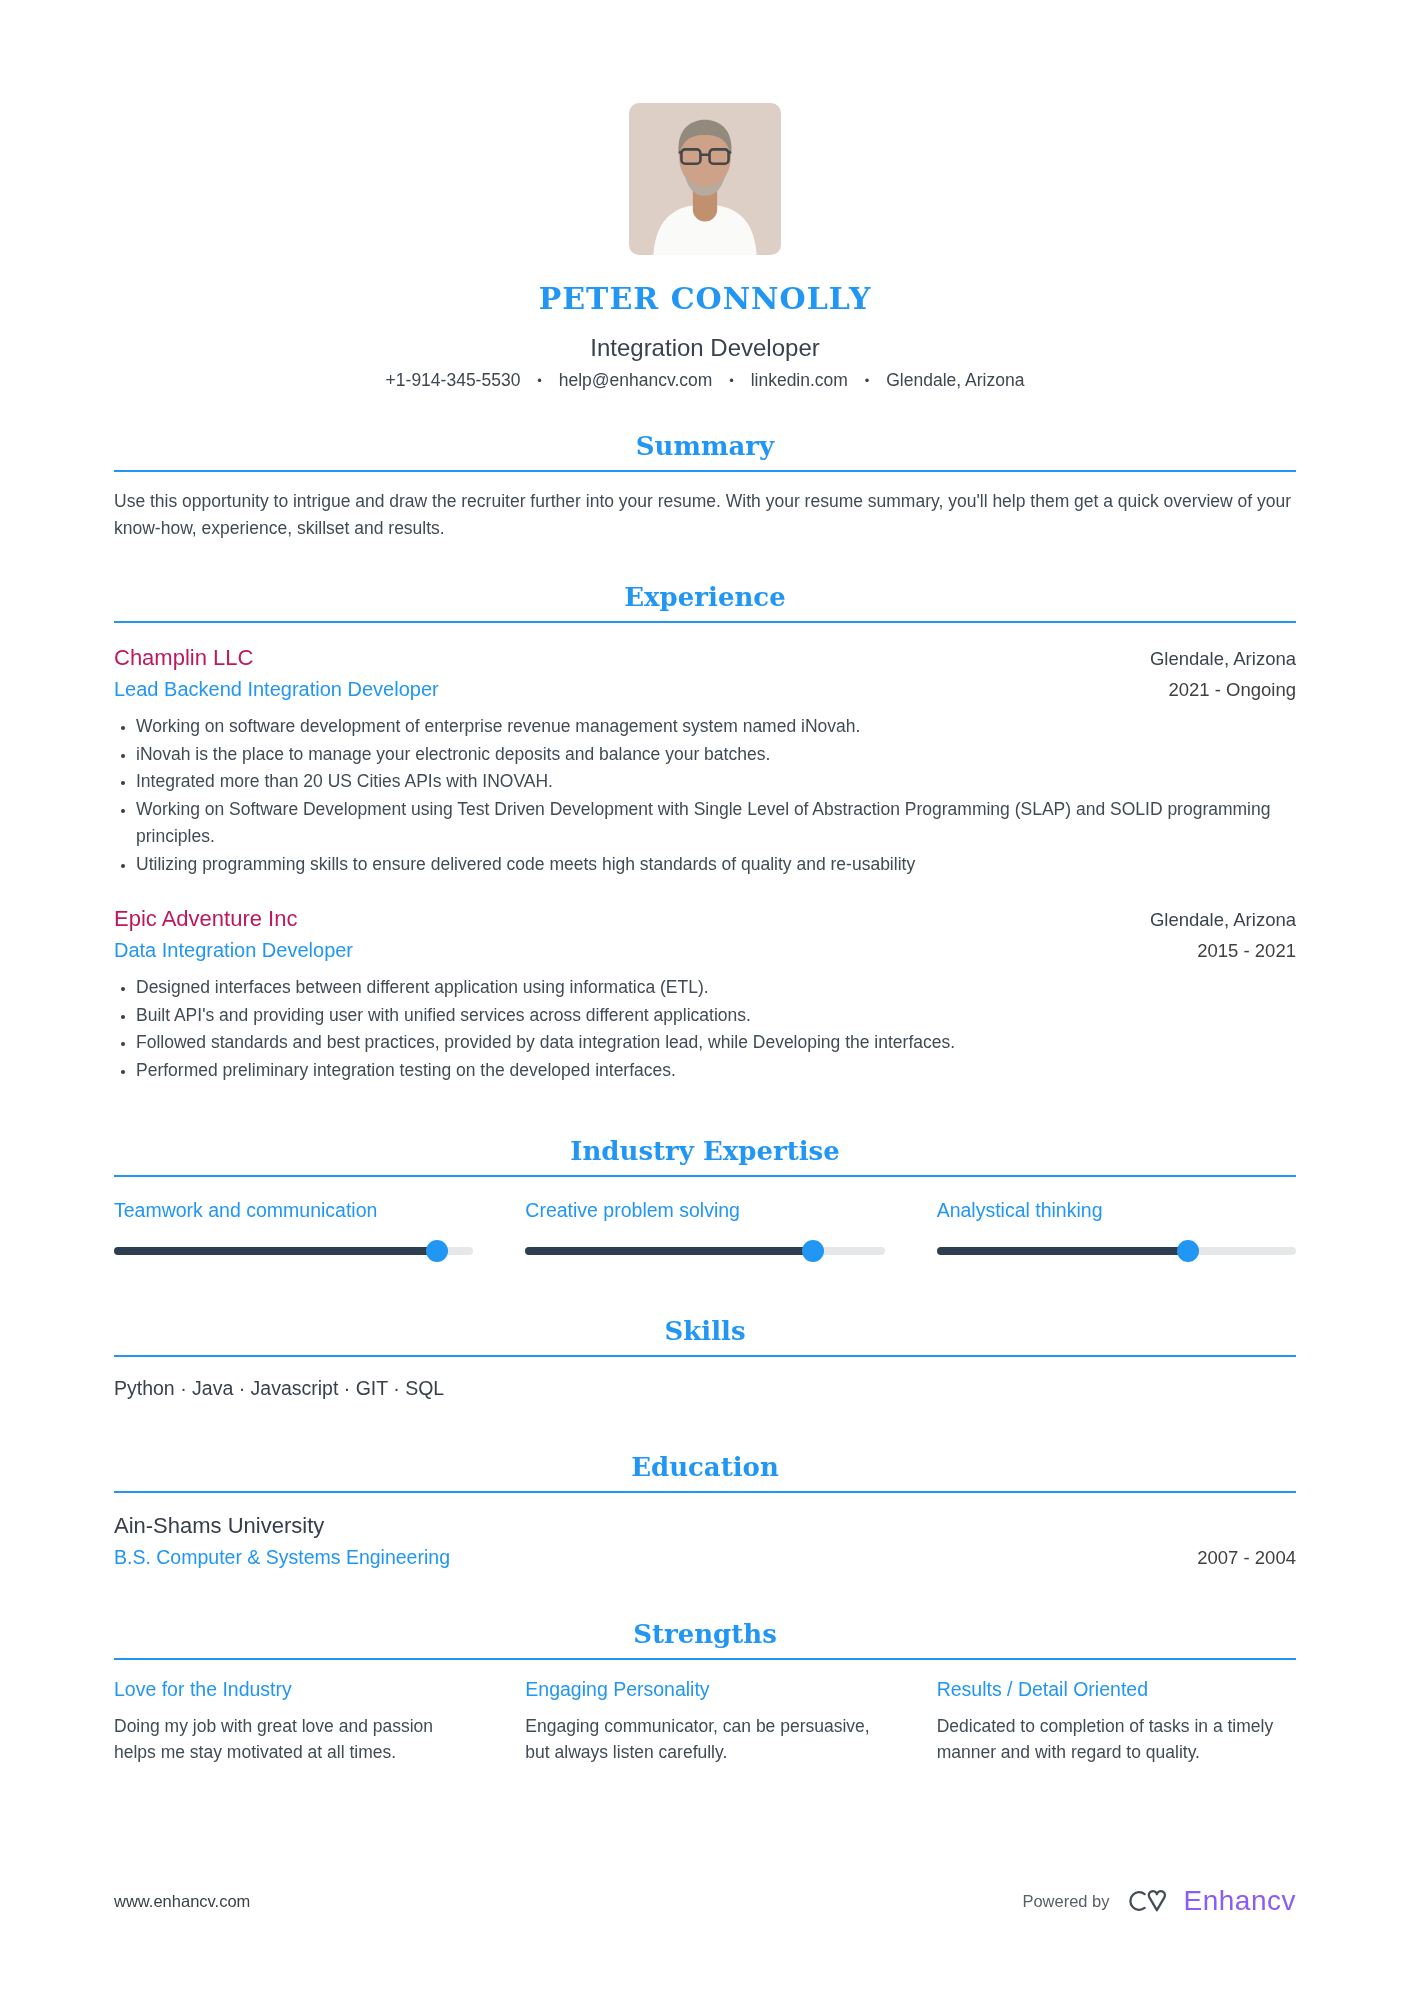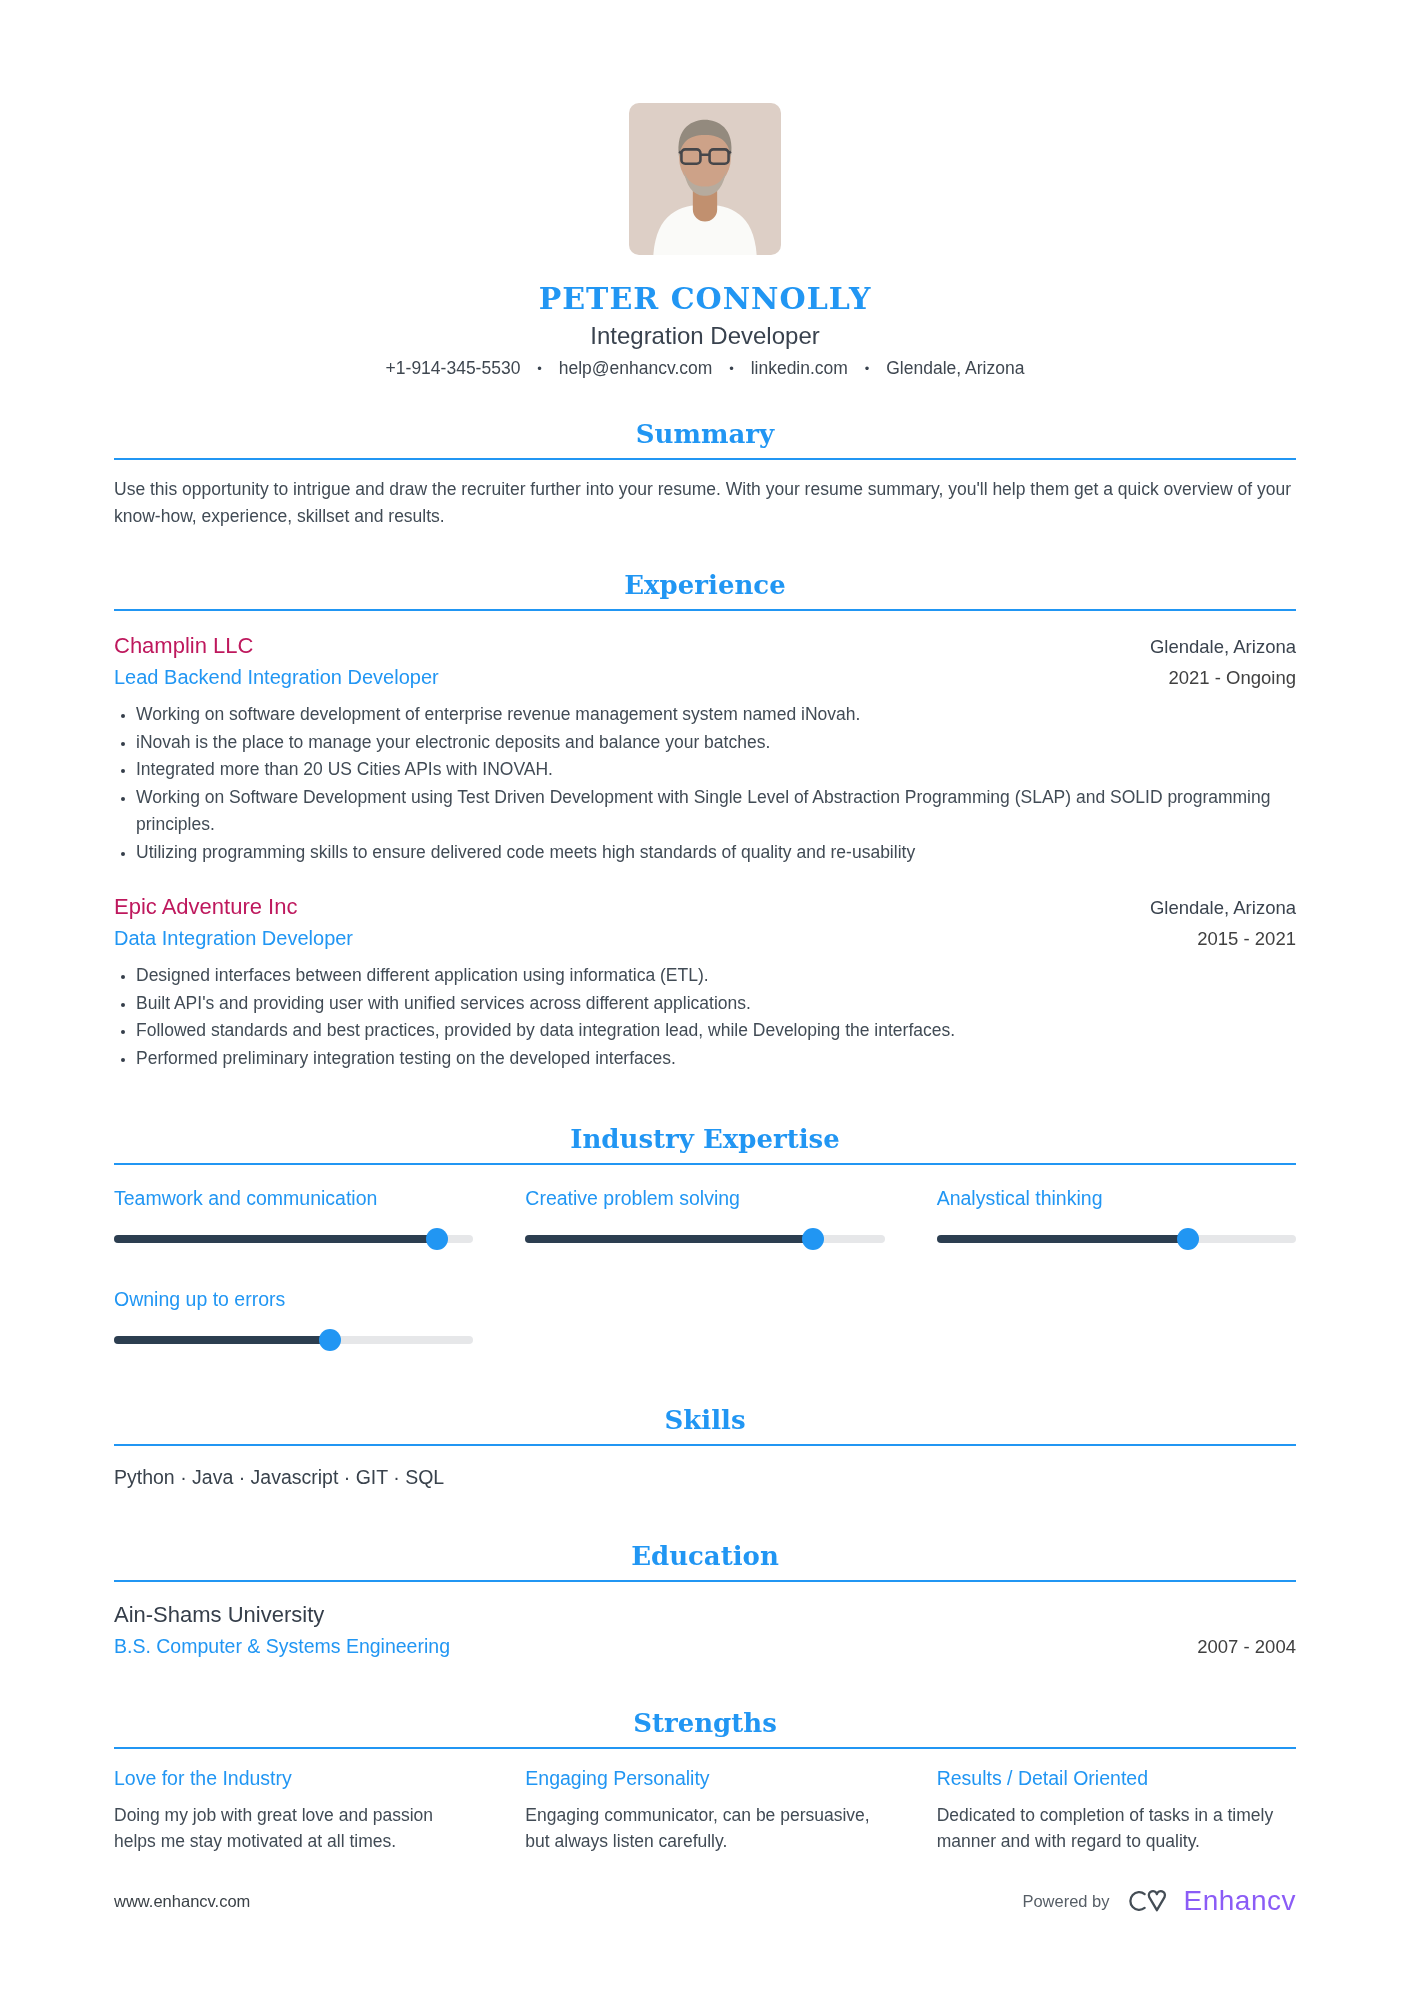--- a/index.html
+++ b/index.html
@@ -11,21 +11,21 @@
   .page { padding:0 114px; }
 
   
   .header { text-align:center; padding-top:103px; }
   .photo-wrap { display:inline-block; width:152px; height:152px; border-radius:10px; overflow:hidden; }
   .photo-wrap svg { display:block; width:100%; height:100%; }
   .name {
     margin-top:22px; font-family:"DejaVu Serif", serif; font-weight:bold;
     font-size:30px; letter-spacing:1px; color:var(--accent,#2196f3);
   }
-  .job-title { margin-top:6px; font-size:24px; color:#39424e; }
+  .job-title { margin-top:18px; font-size:24px; color:#39424e; }
   .contact { margin-top:8px; font-size:17.5px; color:#3f4750; }
   .contact .sep { display:inline-block; margin:0 12px; font-size:13px; color:#39424e; vertical-align:1px; }
   .contact .link { color:#3f4750; text-decoration:none; }
 
   
   .section { margin-top:40px; }
   .section-heading {
     text-align:center; font-family:"DejaVu Serif", serif; font-size:26px;
     color:var(--accent,#2196f3); padding-bottom:9px;
     border-bottom:2px solid var(--accent,#2196f3);
@@ -187,28 +187,20 @@
 
       <div>
         <div class="exp-label">Analystical thinking</div>
         <div class="slider">
           <div class="slider-track"></div>
           <div class="slider-fill" style="width: 70%;"></div>
           <div class="slider-knob" style="left: 70%;"></div>
         </div>
       </div>
 
-      <div>
-        <div class="exp-label">Owning up to errors</div>
-        <div class="slider">
-          <div class="slider-track"></div>
-          <div class="slider-fill" style="width: 60%;"></div>
-          <div class="slider-knob" style="left: 60%;"></div>
-        </div>
-      </div>
 
     </div>
   </div>
 
   <div class="section" style="margin-top:54px;">
     <h2 class="section-heading">Skills</h2>
     <div class="skills-line">Python · Java · Javascript · GIT · SQL</div>
   </div>
 
   <div class="section" style="margin-top:52px;">

